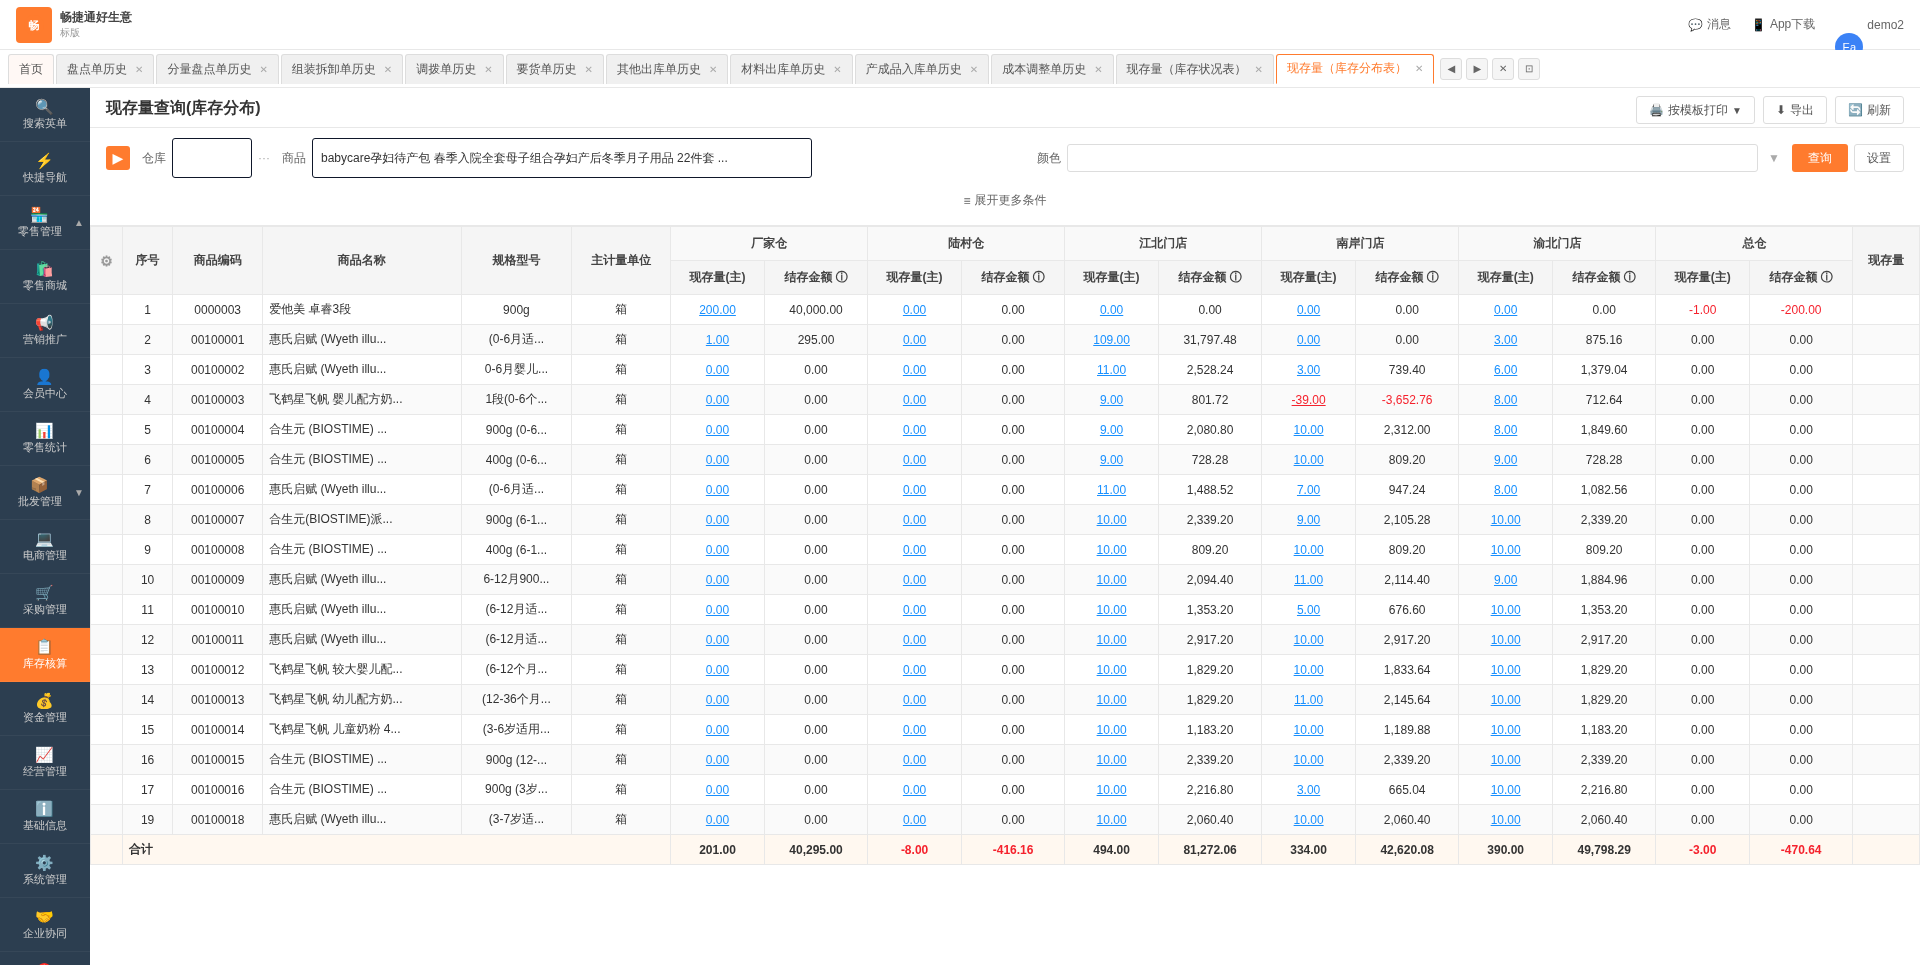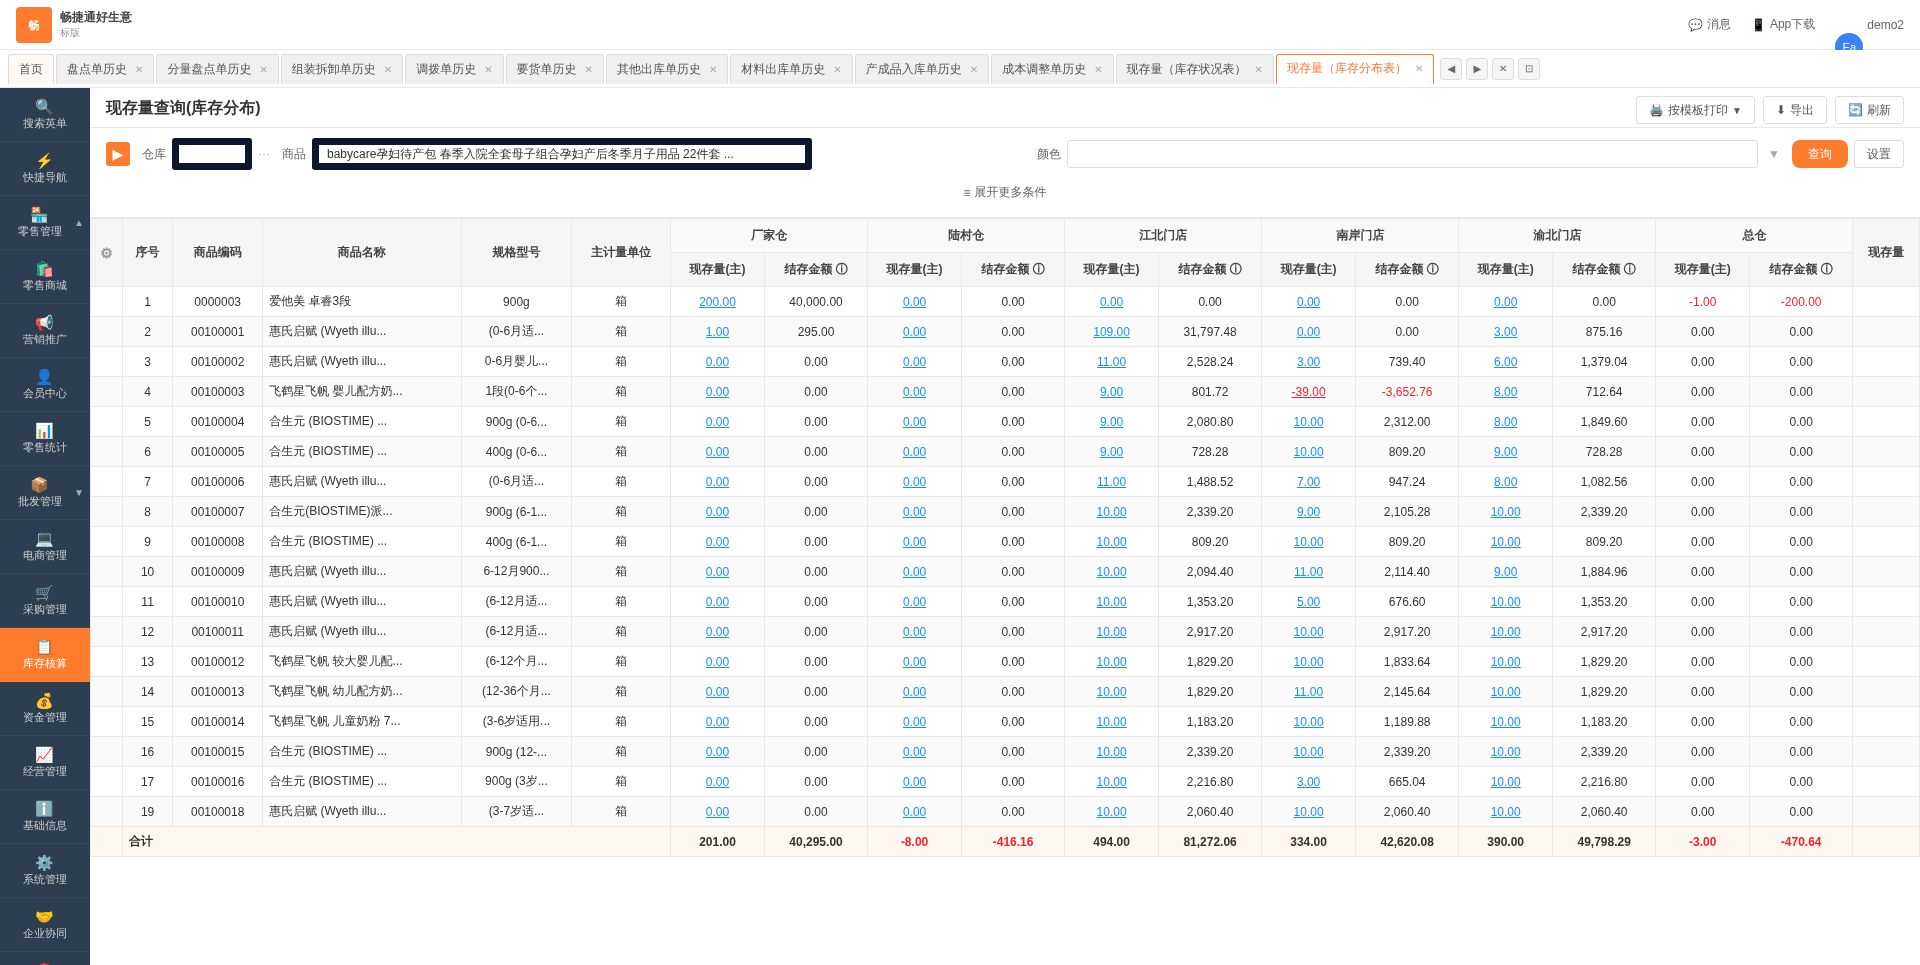--- a/index.html
+++ b/index.html
@@ -35,21 +35,21 @@
 
     
     .page-header { background: #fff; padding: 10px 16px 0; border-bottom: 1px solid #e8e8e8; }
     .page-title { font-size: 16px; font-weight: bold; color: #333; margin-bottom: 8px; }
 
     
     .filter-area { background: #fff; padding: 10px 16px; border-bottom: 1px solid #e8e8e8; }
     .filter-row { display: flex; align-items: center; gap: 12px; margin-bottom: 8px; }
     .filter-item { display: flex; align-items: center; gap: 6px; }
     .filter-label { color: #666; font-size: 12px; white-space: nowrap; }
-    .filter-input { height: 32px; border: 7px solid #0f172a; border-radius: 3px; padding: 0 8px; font-size: 12px; min-width: 80px; }
+    .filter-input { height: 40px; border: 1px solid #0f172a; border-radius: 3px; padding: 0 8px; font-size: 12px; min-width: 80px; }
     .filter-input.long { min-width: 500px; color: #333; }
     .filter-dots { color: #aaa; cursor: pointer; }
     .expand-btn { display: flex; align-items: center; gap: 4px; color: #666; cursor: pointer; font-size: 12px; margin: 6px auto; width: fit-content; }
 
     
     .table-container { flex: 1; overflow: auto; background: #fff; margin: 0; }
     table { width: 100%; border-collapse: collapse; font-size: 12px; }
     thead tr { background: #f5f5f5; }
     thead th { padding: 8px 6px; border: 1px solid #e8e8e8; color: #444; font-weight: 600; white-space: nowrap; position: sticky; top: 0; background: #f5f5f5; z-index: 10; }
     thead th.group-header { background: #f9f9f9; font-weight: bold; }
@@ -60,21 +60,21 @@
     tbody td.text-left { text-align: left; }
     .cell-link { color: #1890ff; text-decoration: underline; cursor: pointer; }
     .cell-negative { color: #f5222d; }
     .gear-icon { color: #999; font-size: 14px; cursor: pointer; }
 
     
     ::-webkit-scrollbar { width: 6px; height: 6px; }
     ::-webkit-scrollbar-track { background: #f1f1f1; }
     ::-webkit-scrollbar-thumb { background: #ccc; border-radius: 3px; }
 
-    .orange-btn { background: #ff7b2e; color: #fff; border: none; height: 28px; padding: 0 16px; border-radius: 8px; cursor: pointer; font-size: 12px; }
+    .orange-btn { background: #ff7b2e; color: #fff; border: none; height: 28px; padding: 0 16px; border-radius: 3px; cursor: pointer; font-size: 12px; }
     .white-btn { background: #fff; color: #555; border: 1px solid #ddd; height: 28px; padding: 0 12px; border-radius: 3px; cursor: pointer; font-size: 12px; }
 
     .expand-arrow { width: 24px; height: 24px; background: #ff7b2e; border-radius: 3px; color: #fff; display: flex; align-items: center; justify-content: center; cursor: pointer; font-size: 14px; }
     .color-select { height: 28px; border: 1px solid #ddd; border-radius: 3px; padding: 0 8px; font-size: 12px; min-width: 200px; flex: 1; }
   </style>
 </head>
 <body>
 
 <div class="top-bar">
   <div class="logo-area">
@@ -583,21 +583,21 @@
     <td><span class="cell-link">10.00</span></td>
     <td>1,829.20</td>
     <td><span class="">0.00</span></td>
     <td><span class="">0.00</span></td>
     <td></td>
   </tr>
             <tr>
     <td></td>
     <td>15</td>
     <td>00100014</td>
-    <td class="text-left">飞鹤星飞帆 儿童奶粉 7...</td>
+    <td class="text-left">飞鹤星飞帆 儿童奶粉 4...</td>
     <td>(3-6岁适用...</td>
     <td>箱</td>
     <td><span class="cell-link">0.00</span></td>
     <td>0.00</td>
     <td><span class="cell-link">0.00</span></td>
     <td>0.00</td>
     <td><span class="cell-link">10.00</span></td>
     <td>1,183.20</td>
     <td><span class="cell-link">10.00</span></td>
     <td>1,189.88</td>

